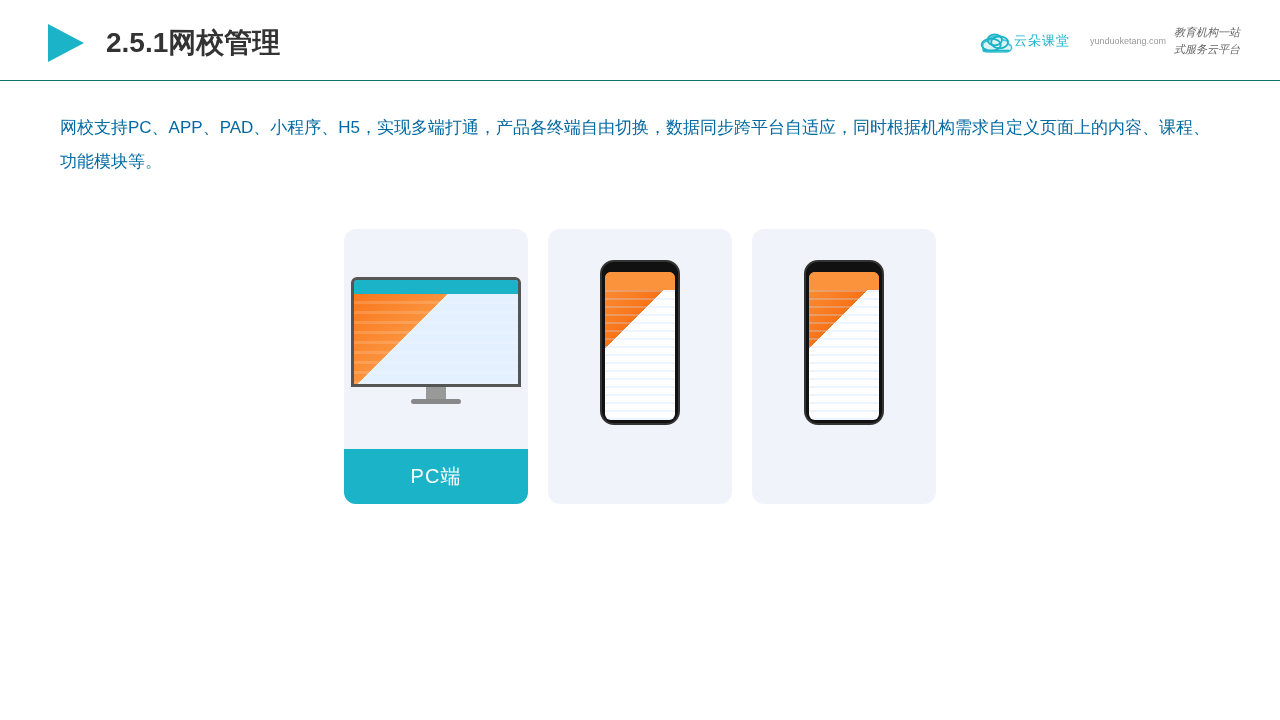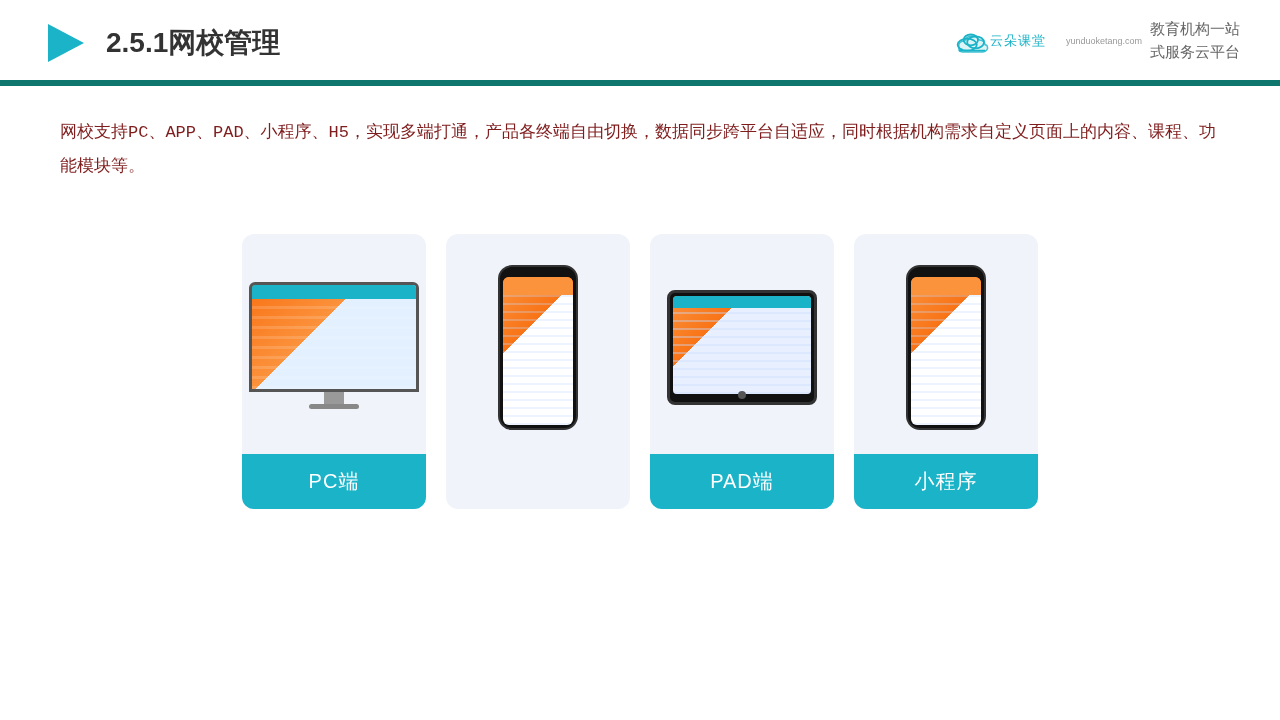--- a/index.html
+++ b/index.html
@@ -10,21 +10,21 @@
       font-family: 'Microsoft YaHei', 'PingFang SC', sans-serif;
       overflow: hidden;
       position: relative;
     }
 
     
     .header {
       display: flex;
       align-items: center;
       padding: 18px 40px 12px 40px;
-      border-bottom: 6px solid #0f766e;
+      border-bottom: 1px solid #0f766e;
       position: relative;
     }
     .logo-icon {
       width: 50px;
       height: 50px;
       margin-right: 16px;
       flex-shrink: 0;
     }
     .page-title-text {
       font-size: 28px;
@@ -55,23 +55,22 @@
       font-size: 10px;
       color: #666;
       line-height: 1.4;
       text-align: left;
     }
 
     
     .description {
       padding: 30px 60px 10px 60px;
       font-size: 17px;
-      color: #7f1d1d;
+      color: #0369a1;
       line-height: 2;
-      font-family: Liberation Mono, monospace;
     }
 
     
     .cards-container {
       display: flex;
       justify-content: center;
       gap: 20px;
       padding: 30px 40px 30px 40px;
       margin-top: 10px;
     }
@@ -285,21 +284,21 @@
         <ellipse cx="28" cy="20" rx="12" ry="9" fill="none" stroke="#1ab3c8" stroke-width="3"></ellipse>
         <line x1="8" y1="38" x2="52" y2="38" stroke="#1ab3c8" stroke-width="3"></line>
 
         <path d="M10 30 Q10 22 18 20 Q18 12 28 12 Q36 12 40 18 Q48 18 50 26 Q54 26 54 32 Q54 38 48 38 L14 38 Q8 38 8 32 Q8 30 10 30 Z" fill="#1ab3c8" opacity="0.15"></path>
         <path d="M14 36 Q8 36 8 30 Q8 22 18 22 Q20 14 30 14 Q38 14 42 20 Q50 20 52 28 Q56 28 56 34 Q54 40 48 40 L14 40 Q8 40 8 34Z" fill="none" stroke="#1ab3c8" stroke-width="2.5" opacity="0.8"></path>
       </svg>
       <span class="brand-name">云朵课堂</span>
       <span style="font-size:9px; color:#999;margin-left:20px;">yunduoketang.com</span>
     </div>
     <div class="brand-tagline">
-      <div style="white-space: pre-line; font-size:15px; color:#666; line-height:1.5;">教育机构一站
+      <div style="white-space: pre-line; font-size:11px; color:#666; line-height:1.5;font-style:italic;">教育机构一站
 式服务云平台</div>
     </div>
   </div>
 </div>
 
 <div class="description">
   <p>网校支持PC、APP、PAD、小程序、H5，实现多端打通，产品各终端自由切换，数据同步跨平台自适应，同时根据机构需求自定义页面上的内容、课程、功能模块等。</p>
 </div>
 
 <div class="cards-container">
@@ -319,34 +318,24 @@
 
   <div class="device-card">
     <div class="card-image-area">
       <div class="phone-mockup">
         <div class="phone-notch"></div>
         <div class="phone-screen"></div>
       </div>
     </div>
   </div>
 
-  <div class="device-card">
-    <div class="card-image-area">
-      <div class="tablet-mockup">
-        <div class="tablet-screen"></div>
-        <div class="tablet-home-btn"></div>
-      </div>
-    </div>
-    <div class="card-label">PAD端</div>
-  </div>
 
   <div class="device-card">
     <div class="card-image-area">
       <div class="phone-mockup">
         <div class="phone-notch"></div>
         <div class="phone-screen"></div>
       </div>
     </div>
-    <div class="card-label">小程序</div>
   </div>
 
 
 </div>
 
 </body></html>

